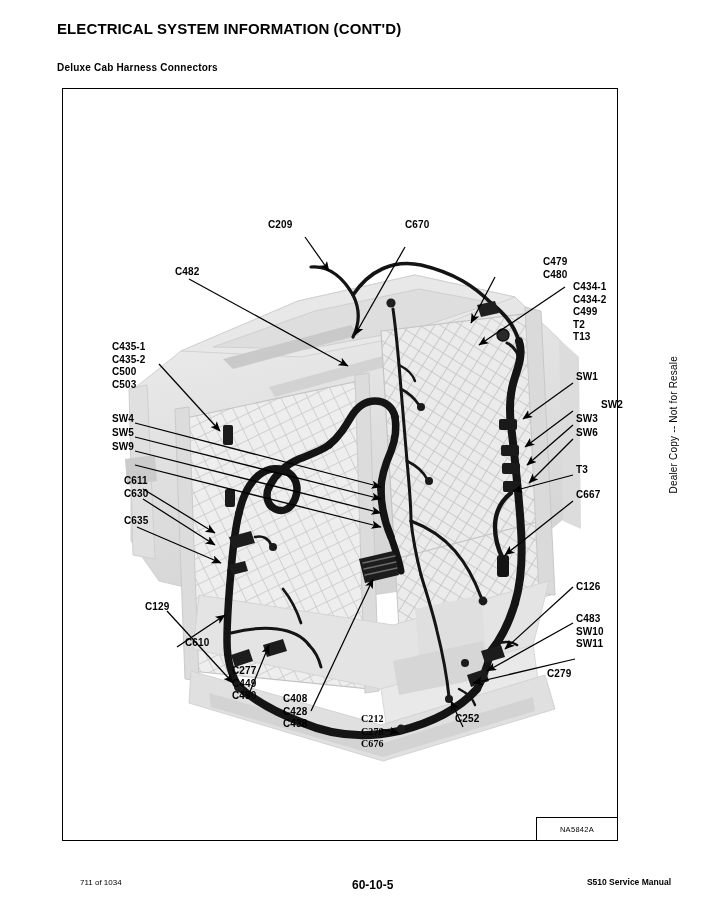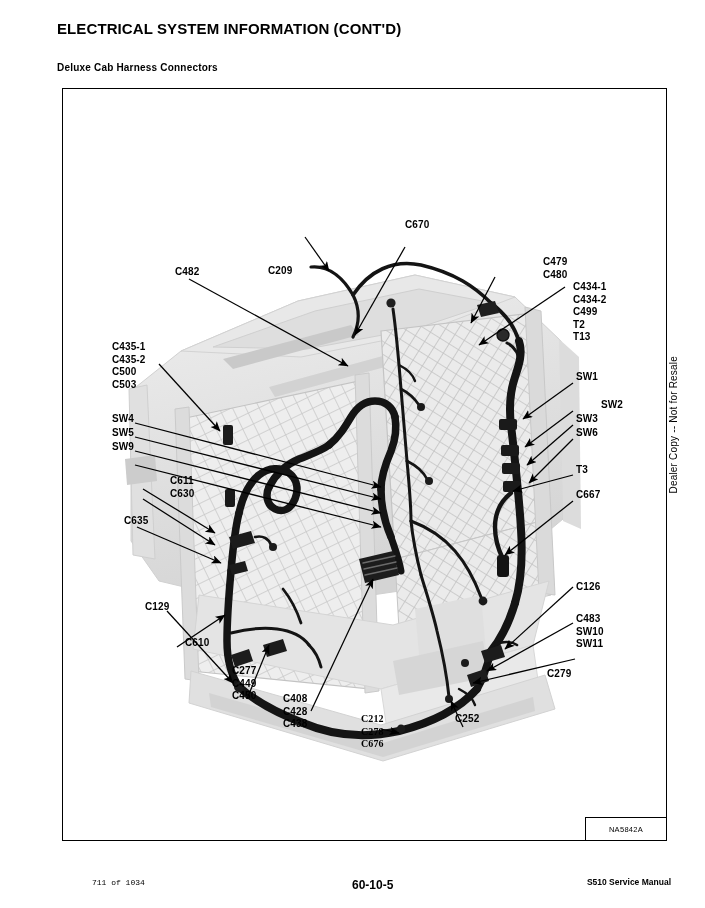--- a/index.html
+++ b/index.html
@@ -15,21 +15,21 @@
     position:absolute;left:57px;top:20px;
     font-size:15px;font-weight:bold;color:#000;letter-spacing:.1px;
   }
   #subsection-title{
     position:absolute;left:57px;top:62px;
     font-size:10px;font-weight:bold;color:#000;letter-spacing:.2px;
   }
 
   
   #figure-frame{
-    position:absolute;left:62px;top:88px;width:605px;height:753px;
+    position:absolute;left:62px;top:88px;width:556px;height:753px;
     border:1.6px solid #000;background:#fff;box-sizing:border-box;
   }
   #figure-id-box{
     position:absolute;right:-1px;bottom:-1px;
     width:82px;height:24px;border:1.4px solid #000;background:#fff;
     display:flex;align-items:center;justify-content:center;
     font-size:7.5px;color:#000;letter-spacing:.3px;box-sizing:border-box;
   }
 
   
@@ -44,21 +44,21 @@
 
   
   #dealer-copy{
     position:absolute;left:668px;top:356px;
     font-size:10px;color:#000;letter-spacing:.2px;
     writing-mode:vertical-rl;transform:rotate(180deg);
     transform-origin:center;white-space:nowrap;
   }
 
   
-  #footer-page{position:absolute;left:92px;top:878px;font-size:8px;color:#000;font-family:Liberation Mono, monospace;}
+  #footer-page{position:absolute;left:80px;top:878px;font-size:8px;color:#000;}
   #footer-center{position:absolute;left:352px;top:878px;font-size:12px;font-weight:bold;color:#000;}
   #footer-manual{position:absolute;right:34px;top:877px;font-size:8.5px;font-weight:bold;color:#000;}
   #watermark{
     position:absolute;left:466px;top:880px;
     font-family:"DejaVu Sans Mono","Liberation Mono",monospace;
     font-size:15px;color:#1b2a6b;letter-spacing:.4px;white-space:nowrap;
   }
 </style>
 </head>
 <body>
@@ -251,21 +251,21 @@
           <path d="M510 534 L424 582"></path>
 
           <path d="M512 570 L410 594"></path>
         </g>
       </svg>
     </div>
 
     <div id="figure-id-box">NA5842A</div>
   </div>
 
-  <div class="callout" style="left:268px;top:219px;margin-top:46px;">C209</div>
+  <div class="callout" style="left:268px;top:219px;">C209</div>
 
   <div class="callout" style="left:405px;top:219px;">C670</div>
 
   <div class="callout" style="left:175px;top:266px;">C482</div>
 
   <div class="callout" style="left:503px;top:256px;margin-left:40px;">C479
 C480</div>
 
   <div class="callout" style="left:573px;top:281px;">C434-1
 C434-2
@@ -275,21 +275,21 @@
 
   <div class="callout" style="left:112px;top:341px;">C435-1
 C435-2
 C500
 C503</div>
 
   <div class="callout" style="left:112px;top:413px;">SW4</div>
   <div class="callout" style="left:112px;top:427px;">SW5</div>
   <div class="callout" style="left:112px;top:441px;">SW9</div>
 
-  <div class="callout" style="left:124px;top:475px;margin-left:46px;">C611
+  <div class="callout" style="left:124px;top:475px;">C611
 C630</div>
 
   <div class="callout" style="left:124px;top:515px;">C635</div>
 
   <div class="callout" style="left:576px;top:371px;">SW1</div>
   <div class="callout" style="left:576px;top:399px;margin-left:25px;">SW2</div>
   <div class="callout" style="left:576px;top:413px;">SW3</div>
   <div class="callout" style="left:576px;top:427px;">SW6</div>
 
   <div class="callout" style="left:576px;top:464px;">T3</div>

